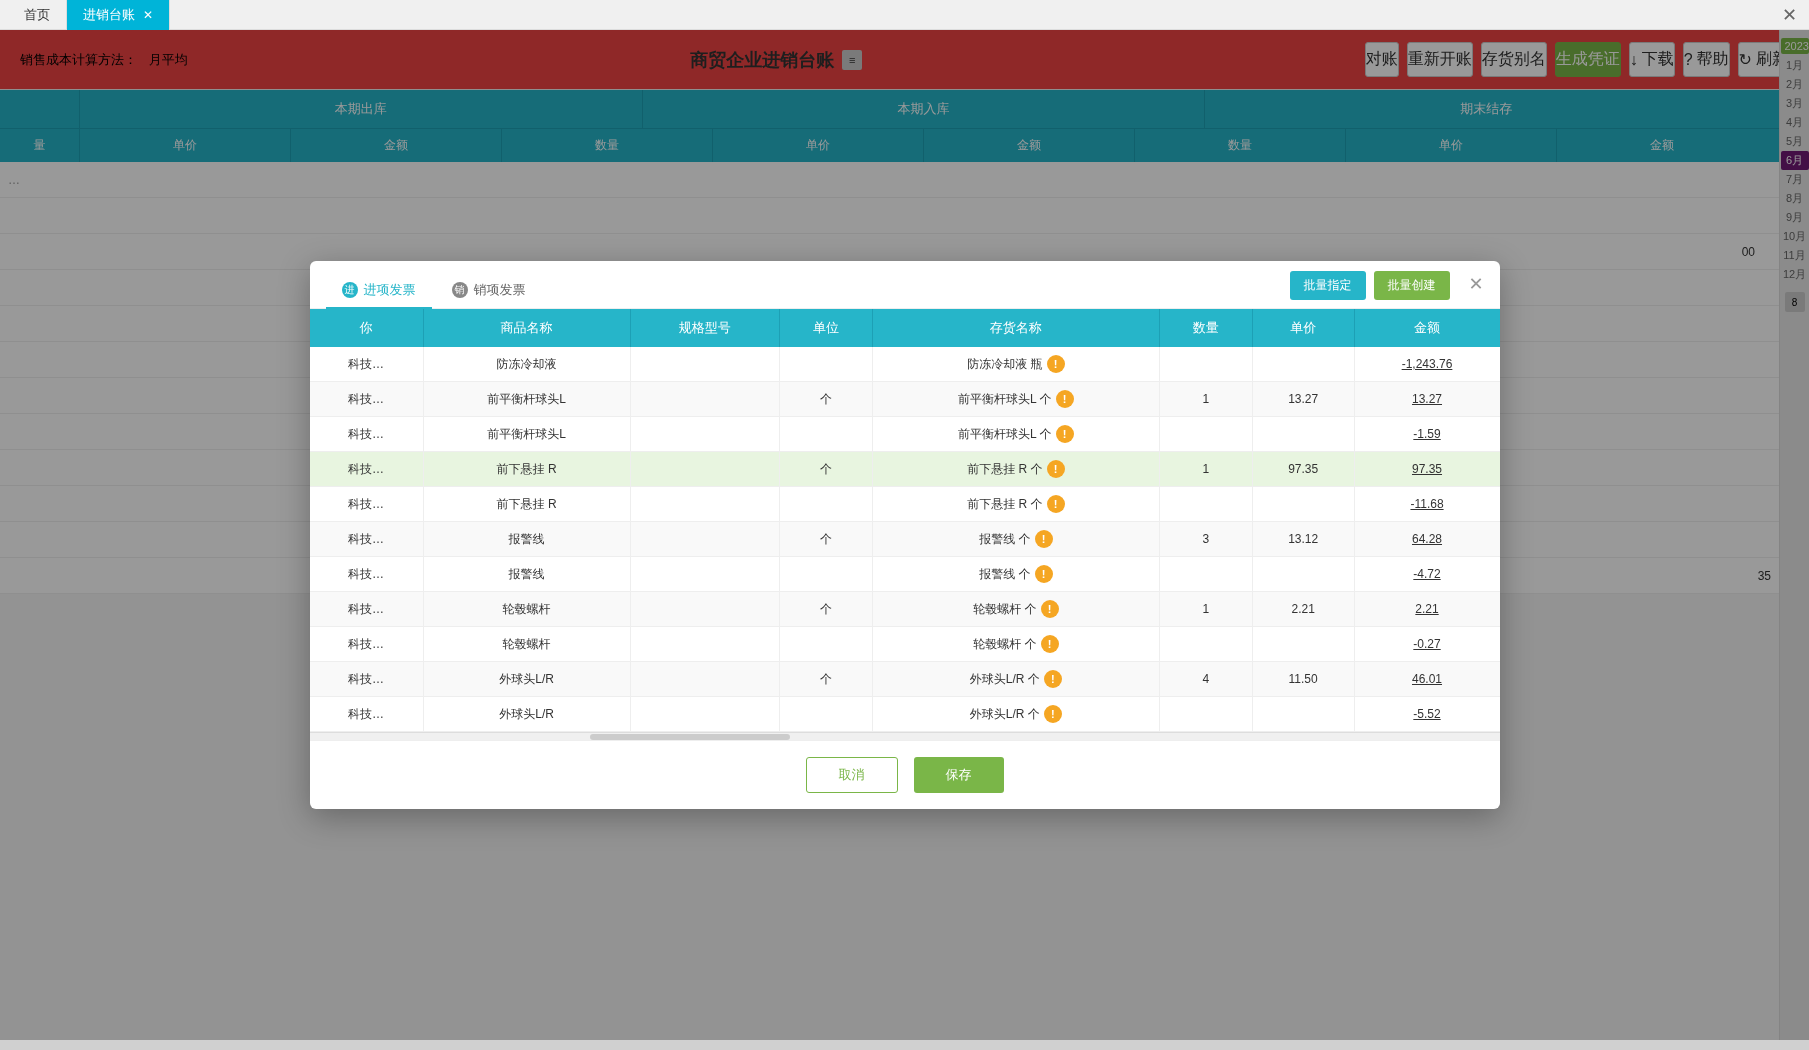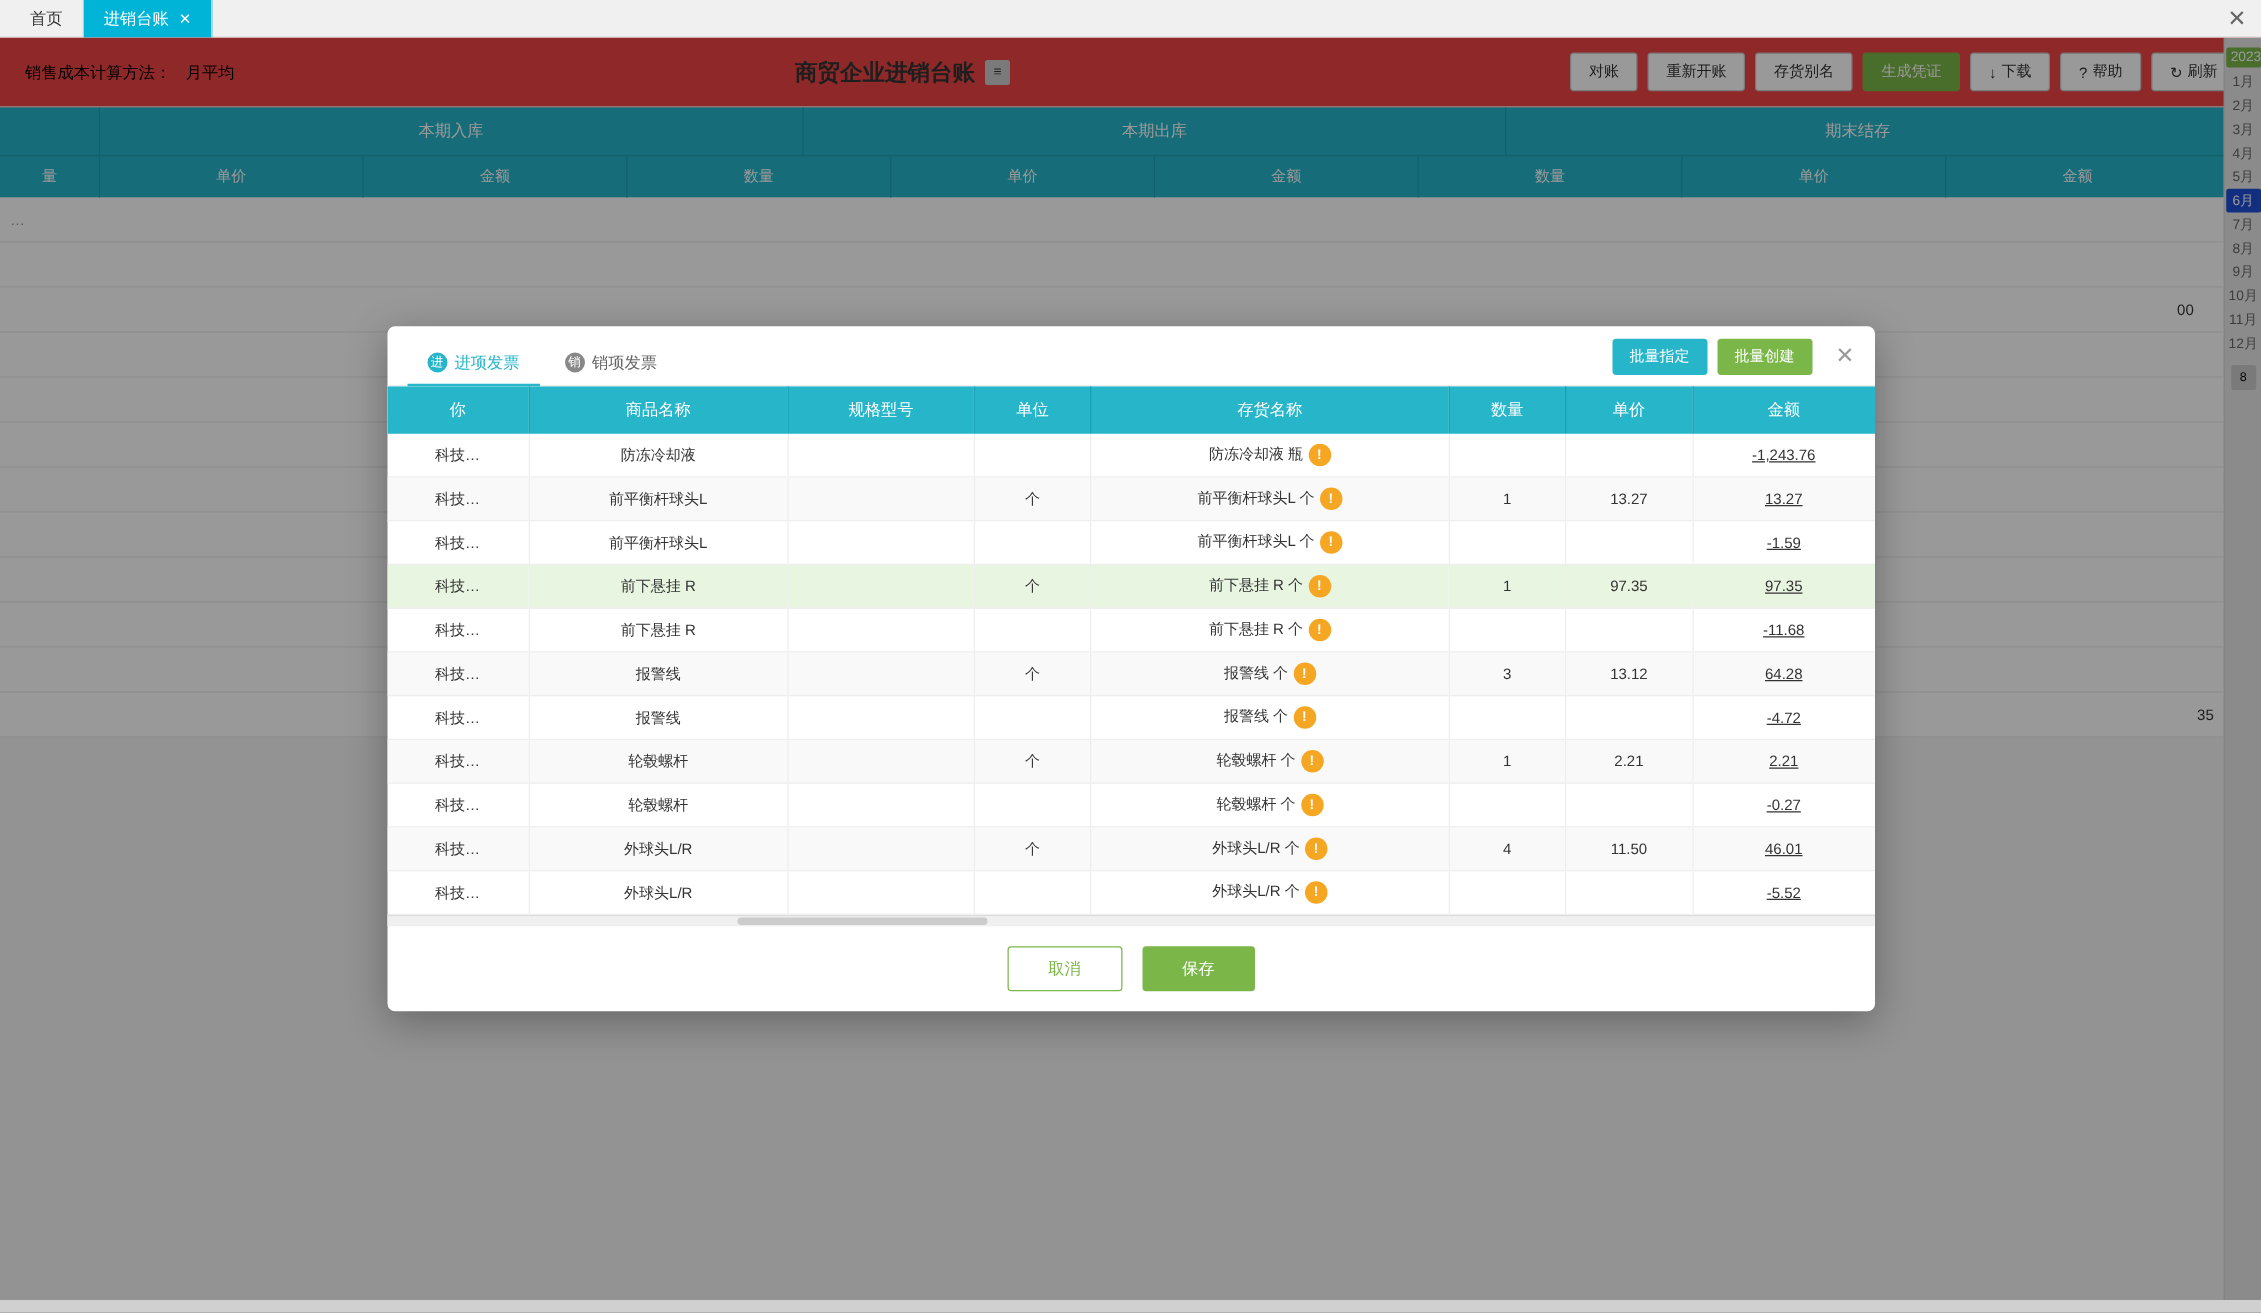--- a/index.html
+++ b/index.html
@@ -88,25 +88,25 @@
       align-items: center;
       justify-content: center;
       font-size: 11px;
     }
     .header-actions {
       display: flex;
       gap: 8px;
       align-items: center;
     }
     .btn {
-      padding: 6px 14px;
+      padding: 6px 0;
       border: 1px solid #ccc;
       border-radius: 3px;
       cursor: pointer;
-      font-size: 12px;
+      font-size: 16px;
       background: #fff;
       color: #333;
     }
     .btn-primary {
       background: #7ab648;
       color: #fff;
       border-color: #7ab648;
     }
     .btn-outline {
       background: #fff;
@@ -399,22 +399,22 @@
       </button>
       <button class="btn btn-outline btn-icon">
         <span>↻</span>
         <span>刷新</span>
       </button>
     </div>
   </div>
 
   <div style="display:flex; background:#26b5c9; color:#fff; margin-right:30px;">
     <div style="width:80px; border-right:1px solid #1da0b5;"></div>
+    <div style="flex:1; text-align:center; padding:10px 0; border-right:1px solid #1da0b5; font-size:13px;">本期出库</div>
     <div style="flex:1; text-align:center; padding:10px 0; border-right:1px solid #1da0b5; font-size:13px;">本期入库</div>
-    <div style="flex:1; text-align:center; padding:10px 0; border-right:1px solid #1da0b5; font-size:13px;">本期出库</div>
     <div style="flex:1; text-align:center; padding:10px 0; font-size:13px;">期末结存</div>
     <div style="width:12px;"></div>
   </div>
   <div style="display:flex; background:#26b5c9; color:#fff; border-top:1px solid #1da0b5; margin-right:30px;">
     <div style="width:80px; border-right:1px solid #1da0b5; padding:8px 0; text-align:center; font-size:12px;">量</div>
     <div style="flex:1; border-right:1px solid #1da0b5; padding:8px 0; text-align:center; font-size:12px;">单价</div>
     <div style="flex:1; border-right:1px solid #1da0b5; padding:8px 0; text-align:center; font-size:12px;">金额</div>
     <div style="flex:1; border-right:1px solid #1da0b5; padding:8px 0; text-align:center; font-size:12px;">数量</div>
     <div style="flex:1; border-right:1px solid #1da0b5; padding:8px 0; text-align:center; font-size:12px;">单价</div>
     <div style="flex:1; border-right:1px solid #1da0b5; padding:8px 0; text-align:center; font-size:12px;">金额</div>
@@ -446,21 +446,21 @@
   </div>
 
   <div class="right-sidebar">
     <div style="font-size:10px; color:#666; text-align:center; writing-mode:vertical-rl; line-height:1.2; margin-bottom:4px;">月份</div>
     <div class="sidebar-year-badge">2023</div>
     <div class="sidebar-month">1月</div>
     <div class="sidebar-month">2月</div>
     <div class="sidebar-month">3月</div>
     <div class="sidebar-month">4月</div>
     <div class="sidebar-month">5月</div>
-    <div class="sidebar-month active" style="background:#1d4ed8; color:#fff; border-radius:2px;">6月</div>
+    <div class="sidebar-month active" style="background:#701a75; color:#fff; border-radius:2px;">6月</div>
     <div class="sidebar-month">7月</div>
     <div class="sidebar-month">8月</div>
     <div class="sidebar-month">9月</div>
     <div class="sidebar-month">10月</div>
     <div class="sidebar-month">11月</div>
     <div class="sidebar-month">12月</div>
     <div style="margin-top:8px;">
       <div style="width:20px; height:20px; background:#ccc; border-radius:2px; display:flex; align-items:center; justify-content:center; font-size:10px;">8</div>
     </div>
   </div>

